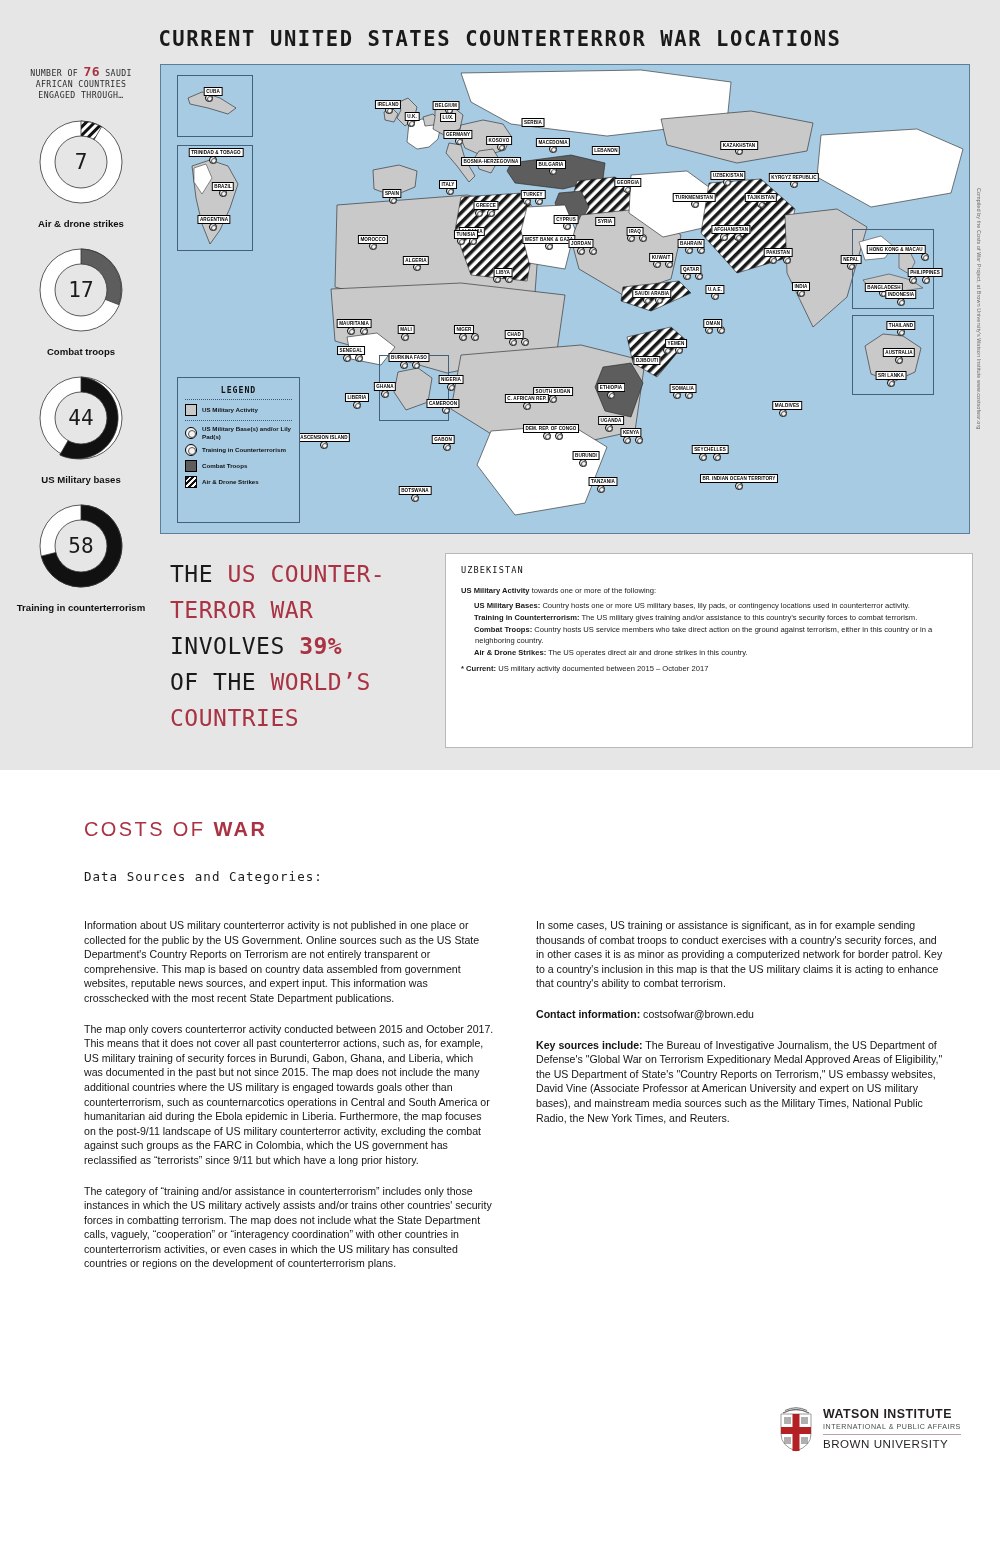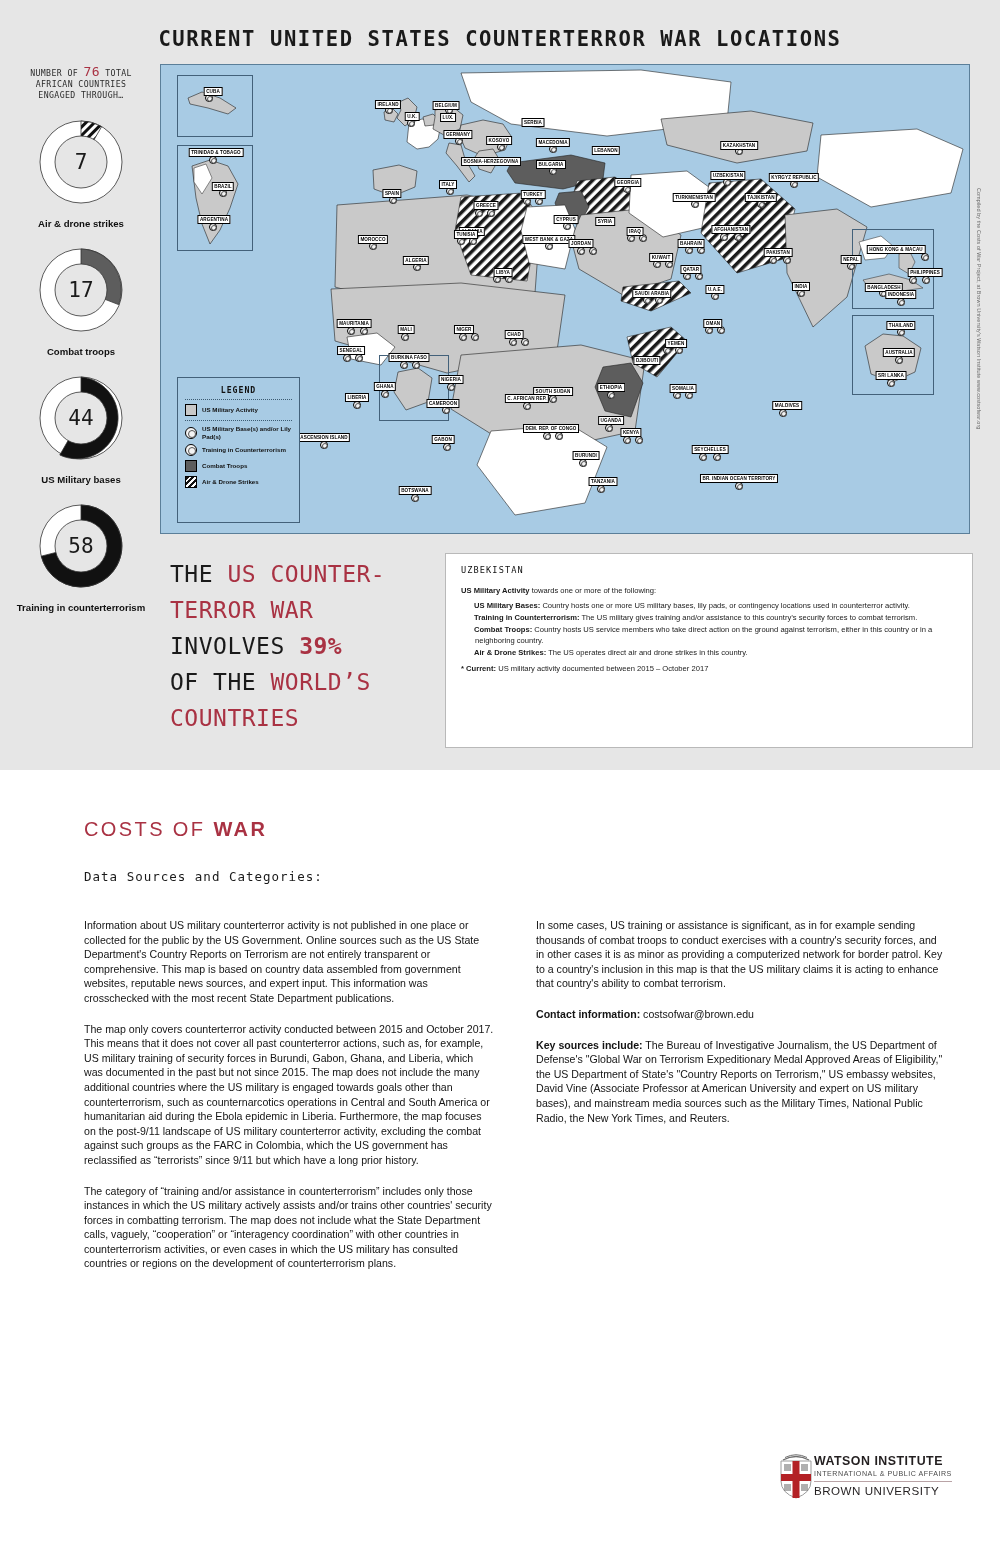--- a/index.html
+++ b/index.html
@@ -30,21 +30,21 @@
   
   #stats-col {
     position:absolute; left:6px; top:66px; width:150px;
   }
   #stats-caption {
     text-align:center;
     font-family:"DejaVu Sans Mono","Liberation Mono",monospace;
     font-size:8.2px; letter-spacing:0.4px; line-height:11px;
     color:#2b2b2b;
   }
-  #stats-caption .big { color:#a93243; font-size:13px; font-weight:normal; }
+  #stats-caption .big { color:#a93243; font-size:13px; font-weight:bold; }
 
   .donut-block { width:150px; margin-top:13px; }
   .donut-wrap { position:relative; width:96px; height:96px; margin:0 auto; }
   .donut-wrap svg { display:block; }
   .donut-num {
     position:absolute; left:0; top:0; width:96px; height:96px;
     display:flex; align-items:center; justify-content:center;
     font-family:"DejaVu Sans Mono","Liberation Mono",monospace;
     font-size:21px; color:#1a1a1a;
   }
@@ -157,39 +157,39 @@
   .col {
     position:absolute; top:136px; width:410px;
     font-size:10.6px; line-height:14.6px; color:#141414;
   }
   #col-left { left:84px; }
   #col-right { left:536px; }
   .col p { margin:12px 0 16px 0; }
   .col b { font-weight:bold; }
 
   #watson {
-    position:absolute; left:778px; top:683px;
-    display:flex; align-items:center; justify-content:flex-end;
+    position:absolute; left:778px; top:636px;
+    display:flex; align-items:center; gap:9px;justify-content:flex-end;
   }
   #watson .txt { line-height:1; }
   #watson .w1 { font-size:12.4px; font-weight:bold; letter-spacing:0.5px; color:#231f20; }
   #watson .w2 { font-size:7.1px; letter-spacing:0.55px; color:#4a4a4a; margin-top:3px; }
   #watson .rule { border-top:1px solid #b9a3a6; margin:3px 0 3px 0; width:100%; }
   #watson .w3 { font-size:11.6px; letter-spacing:0.5px; color:#231f20; }
 </style>
 </head>
 <body>
 
 <div id="top-panel">
 
   <div id="main-title">CURRENT UNITED STATES COUNTERTERROR WAR LOCATIONS</div>
 
   <div id="stats-col">
     <div id="stats-caption">
-      <span>NUMBER OF </span><span class="big">76</span><span> TOTAL</span><br>
+      <span>NUMBER OF </span><span class="big">76</span><span> SAUDI</span><br>
       <span>AFRICAN COUNTRIES</span><br>
       <span>ENGAGED THROUGH…</span>
     </div>
 
     <div class="donut-block">
       <div class="donut-wrap">
         <svg width="96" height="96" viewBox="0 0 96 96">
           <defs>
             <pattern id="stripes" width="6" height="6" patternTransform="rotate(45)" patternUnits="userSpaceOnUse">
               <rect width="6" height="6" fill="#ffffff"></rect>

